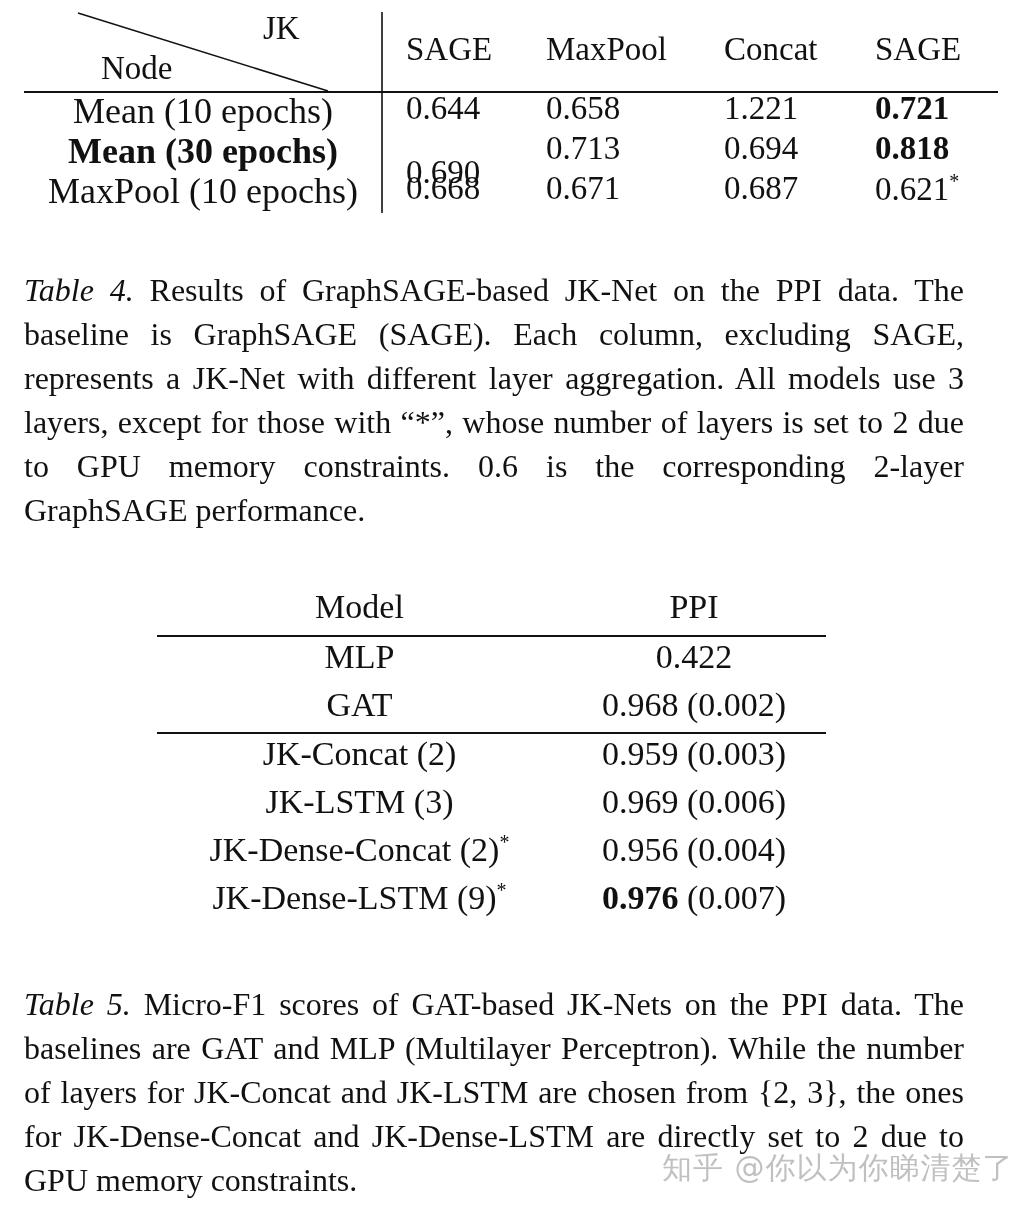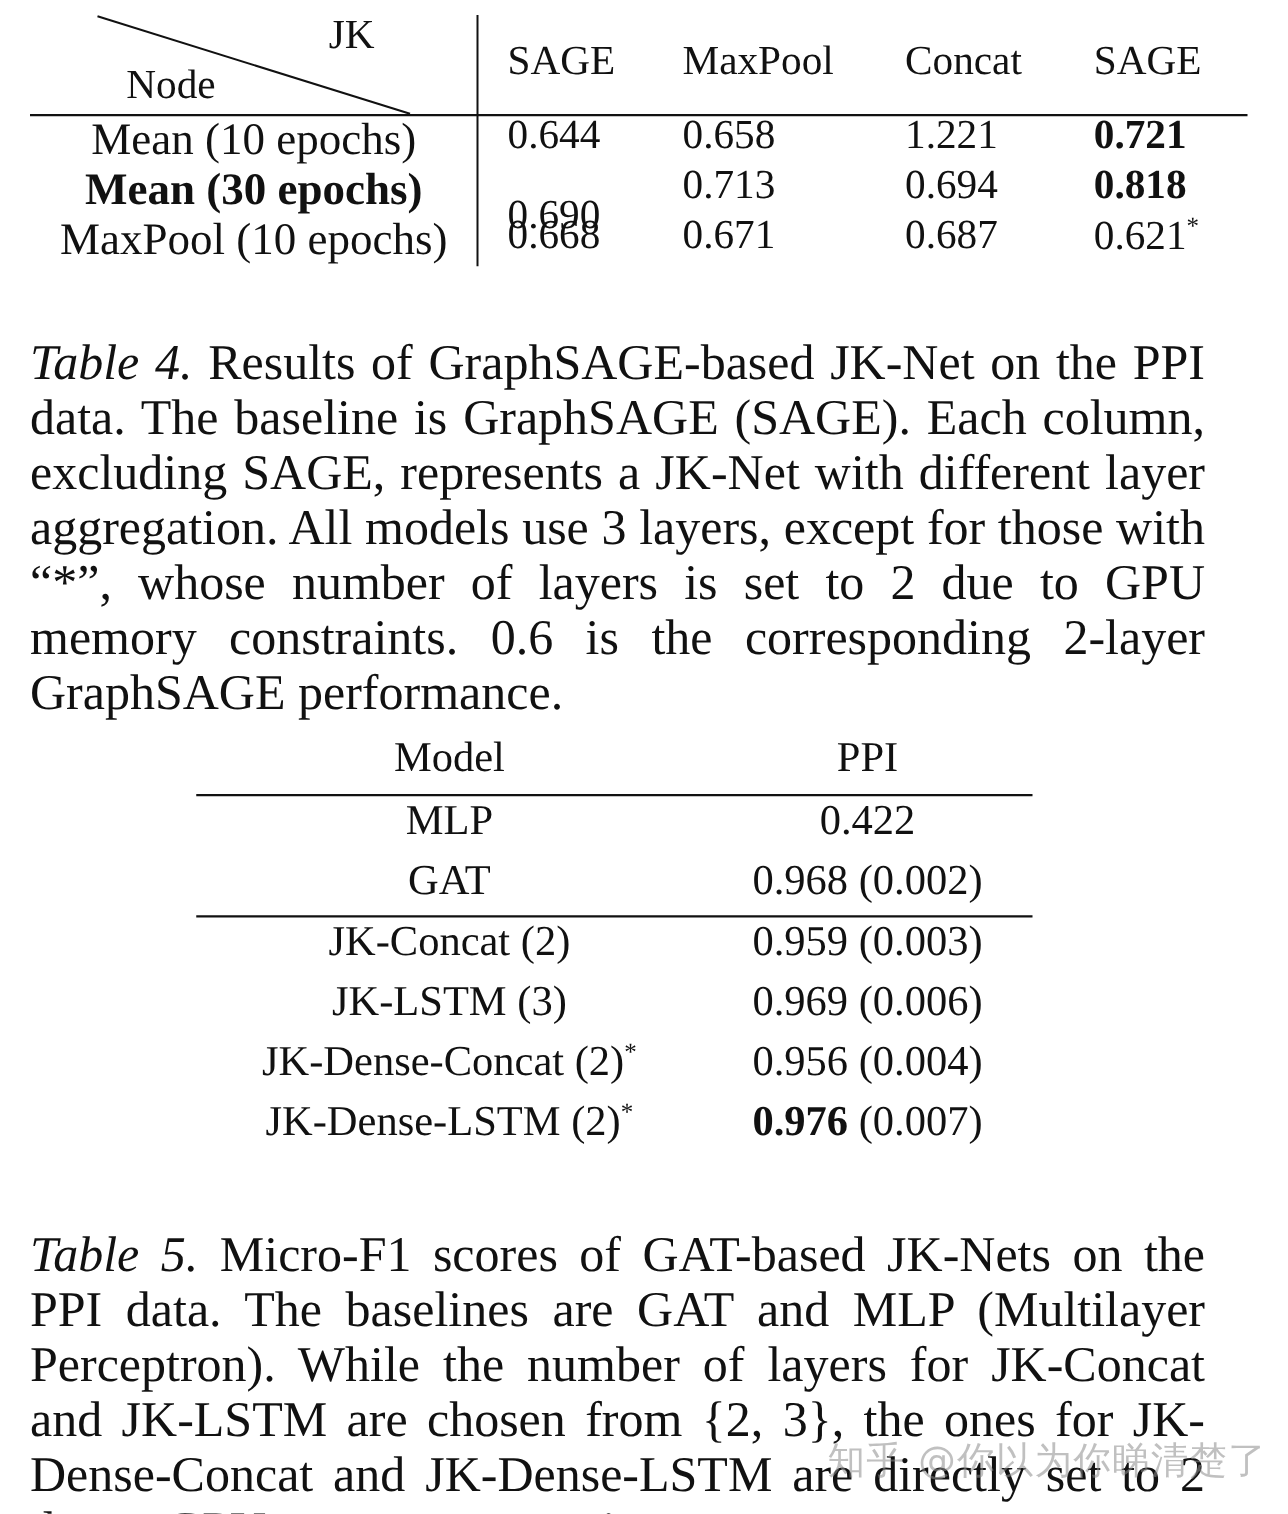--- a/index.html
+++ b/index.html
@@ -8,21 +8,21 @@
     font-family: "Liberation Serif", "DejaVu Serif", serif;
     color: #111111;
   }
   .abs { position: absolute; }
   .cell { position: absolute; font-size: 33px; white-space: nowrap; }
   .rowlab { position: absolute; font-size: 36px; white-space: nowrap; text-align: center; width: 370px; left: 18px; }
   .bold { font-weight: bold; }
   sup { font-size: 20px; vertical-align: 12px; }
   .cap {
     position: absolute; left: 24px; width: 940px;
-    font-size: 40px; line-height: 44px; text-align: justify;
+    font-size: 32px; line-height: 44px; text-align: justify;
     text-align-last: left;
   }
   .cap i { font-style: italic; }
   .t5 { position: absolute; font-size: 34px; white-space: nowrap; text-align: center; }
   .watermark {
     position: absolute; left: 662px; top: 1148px; font-size: 30px;
     color: rgba(140,140,140,0.55); font-family: "DejaVu Sans", sans-serif;
     letter-spacing: 1px; white-space: nowrap;
   }
 </style>
@@ -80,19 +80,19 @@
 
   <div class="t5" style="left:157px;width:405px;top:735px;">JK-Concat (2)</div>
   <div class="t5" style="left:562px;width:264px;top:735px;">0.959 (0.003)</div>
 
   <div class="t5" style="left:157px;width:405px;top:783px;">JK-LSTM (3)</div>
   <div class="t5" style="left:562px;width:264px;top:783px;">0.969 (0.006)</div>
 
   <div class="t5" style="left:157px;width:405px;top:831px;"><span>JK-Dense-Concat (2)</span><sup>*</sup></div>
   <div class="t5" style="left:562px;width:264px;top:831px;">0.956 (0.004)</div>
 
-  <div class="t5" style="left:157px;width:405px;top:879px;"><span>JK-Dense-LSTM (2)</span><sup>*</sup></div>
+  <div class="t5" style="left:157px;width:405px;top:879px;"><span>JK-Dense-LSTM (9)</span><sup>*</sup></div>
   <div class="t5" style="left:562px;width:264px;top:879px;"><b>0.976</b><span> (0.007)</span></div>
 </div>
 
 <div class="cap" style="top:982px;"><i>Table 5.</i><span> Micro-F1 scores of GAT-based JK-Nets on the PPI data. The baselines are GAT and MLP (Multilayer Perceptron). While the number of layers for JK-Concat and JK-LSTM are chosen from {2, 3}, the ones for JK-Dense-Concat and JK-Dense-LSTM are directly set to 2 due to GPU memory constraints.</span></div>
 
 <div class="watermark">知乎 @你以为你睇清楚了</div>
 
 </body></html>

